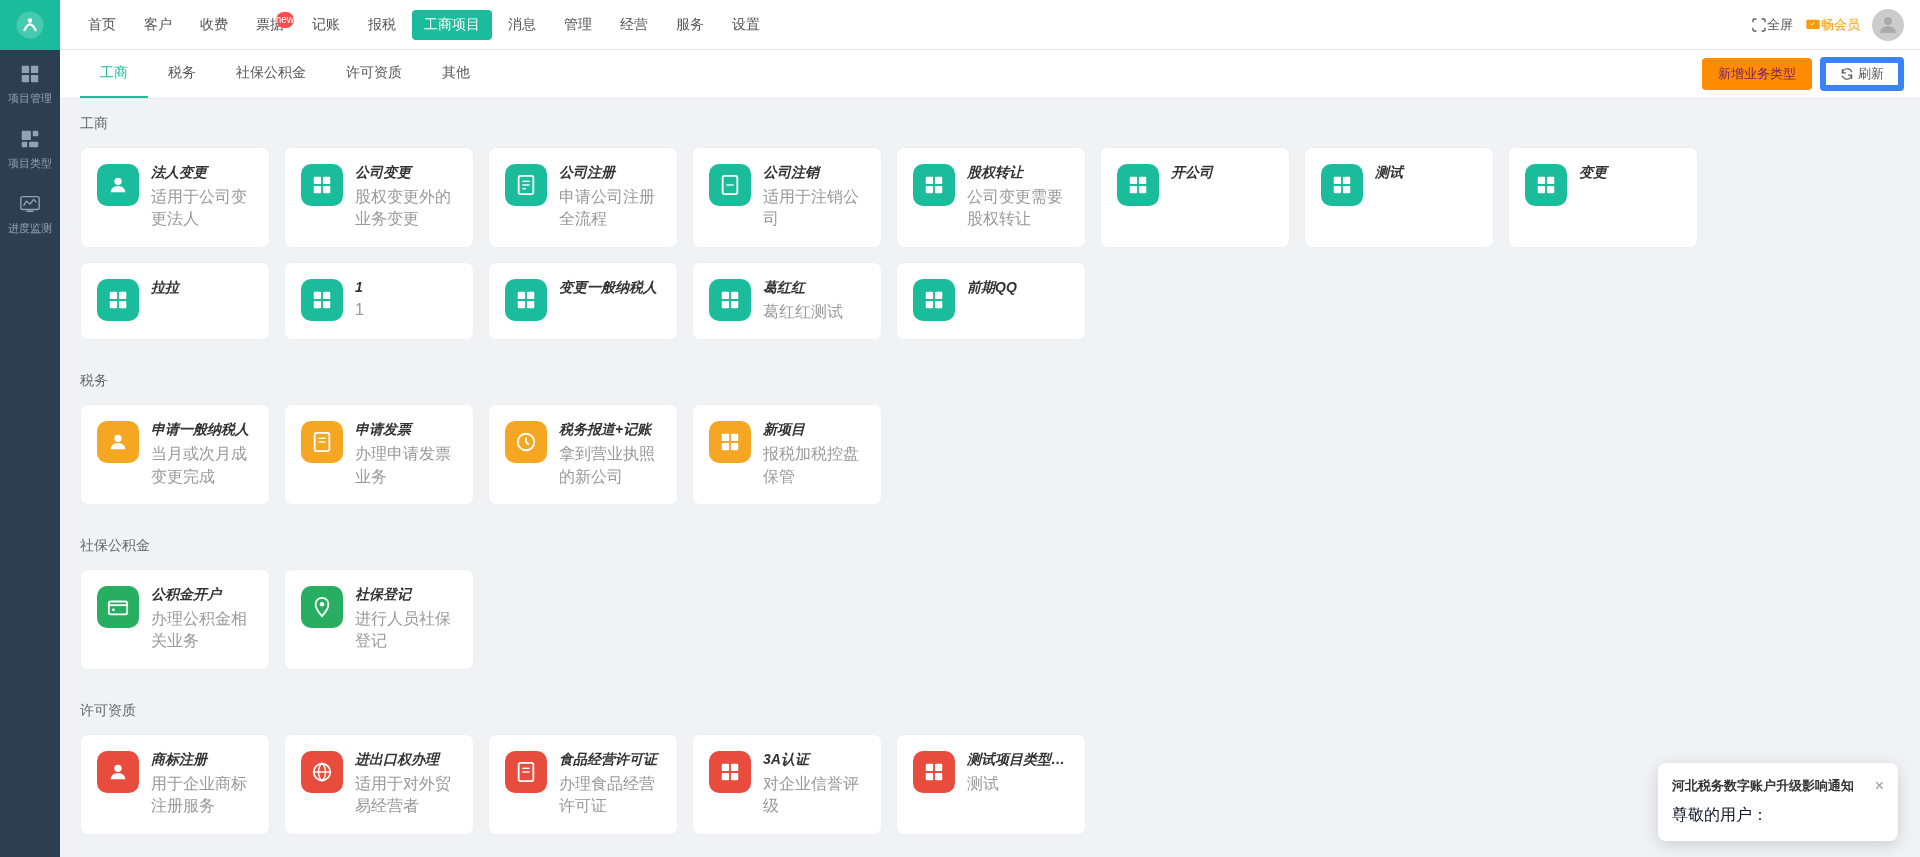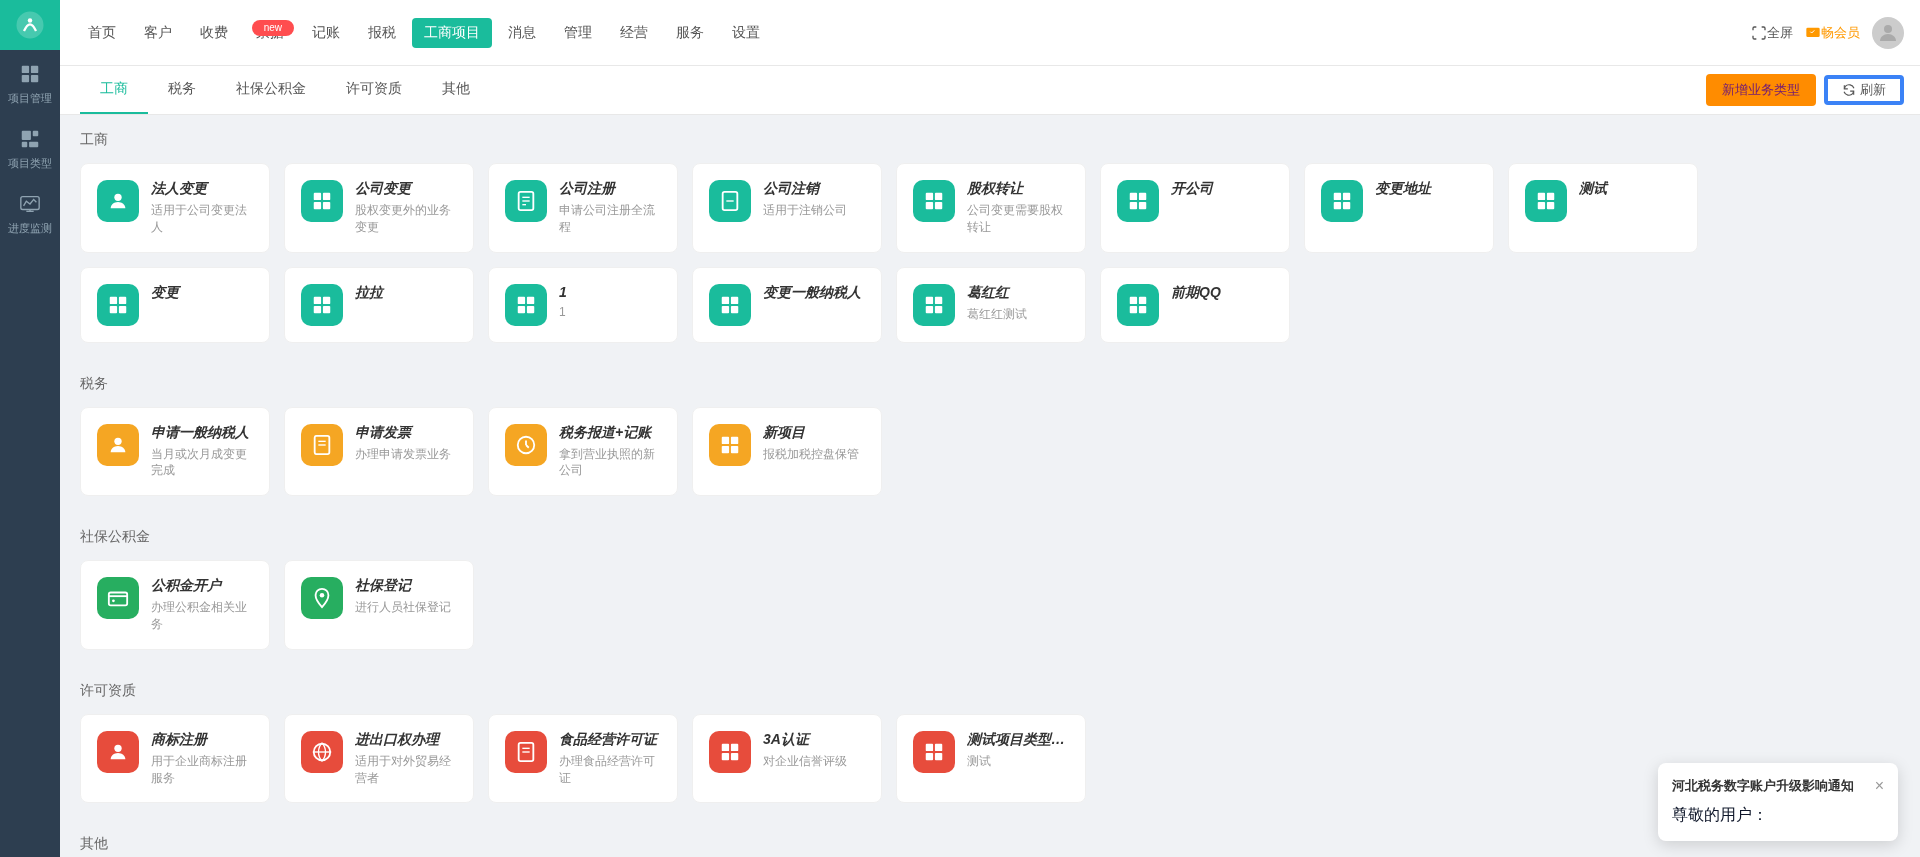--- a/index.html
+++ b/index.html
@@ -10,55 +10,55 @@
     .sidebar-logo { width: 60px; height: 50px; background: #1abc9c; display: flex; align-items: center; justify-content: center; }
     .sidebar-logo svg { width: 30px; height: 30px; }
     .sidebar-item { width: 76px; padding: 10px 0; display: flex; flex-direction: column; align-items: center; cursor: pointer; color: #8fa3b1; font-size: 11px; gap: 4px; }
     .sidebar-item .icon-box { width: 28px; height: 28px; display: flex; align-items: center; justify-content: center; }
     .sidebar-item span { font-size: 11px; text-align: center; line-height: 1.2; }
 
     
     .main-area { flex: 1; display: flex; flex-direction: column; overflow: hidden; }
 
     
-    .topnav { height: 66px; background: #fff; display: flex; align-items: center; padding: 0 16px; border-bottom: 1px solid #e8e8e8; flex-shrink: 0; gap: 4px; }
+    .topnav { height: 50px; background: #fff; display: flex; align-items: center; padding: 0 16px; border-bottom: 1px solid #e8e8e8; flex-shrink: 0; gap: 4px; }
     .topnav-item { padding: 6px 12px; cursor: pointer; color: #555; font-size: 14px; border-radius: 4px; position: relative; }
     .topnav-item.active { background: #1abc9c; color: #fff; border-radius: 4px; }
-    .badge-new { position: absolute; top: 2px; right: 2px; background: #ff4d4f; color: #fff; font-size: 10px; padding: 0 12px; border-radius: 8px; line-height: 16px; }
+    .badge-new { position: absolute; top: 2px; right: 2px; background: #ff4d4f; color: #fff; font-size: 10px; padding: 0 0; border-radius: 8px; line-height: 16px; }
     .topnav-right { margin-left: auto; display: flex; align-items: center; gap: 12px; }
     .topnav-right .btn-fullscreen, .topnav-right .btn-member { display: flex; align-items: center; font-size: 13px; color: #555; cursor: pointer; }
     .topnav-right .btn-member { color: #f90; }
     .avatar { width: 32px; height: 32px; border-radius: 50%; background: #ccc; overflow: hidden; display: flex; align-items: center; justify-content: center; }
 
     
     .content { flex: 1; overflow-y: auto; }
 
     
     .subtabs { background: #fff; padding: 0 20px; display: flex; align-items: center; border-bottom: 1px solid #e8e8e8; flex-shrink: 0; }
     .subtab { padding: 14px 20px; cursor: pointer; color: #555; font-size: 14px; border-bottom: 2px solid transparent; }
     .subtab.active { color: #1abc9c; border-bottom: 2px solid #1abc9c; }
     .btn-add-type { background: #ff8c00; color: #701a75; border: none; padding: 7px 16px; border-radius: 4px; cursor: pointer; font-size: 13px; }
-    .btn-refresh { background: #fff; border: 4px solid #3b82f6; padding: 2px 14px; border-radius: 4px; cursor: pointer; color: #555; font-size: 13px; display: flex; align-items: center; gap: 4px; }
+    .btn-refresh { background: #fff; border: 6px solid #3b82f6; padding: 2px 14px; border-radius: 4px; cursor: pointer; color: #555; font-size: 13px; display: flex; align-items: center; gap: 4px; }
 
     
     .section { padding: 16px 20px; }
     .section-title { font-size: 14px; color: #666; margin-bottom: 14px; font-weight: normal; }
 
     
     .cards-grid { display: flex; flex-wrap: wrap; gap: 14px; }
     .card { background: #fff; border-radius: 8px; padding: 16px; display: flex; align-items: flex-start; gap: 12px; width: 190px; cursor: pointer; border: 1px solid #efefef; transition: box-shadow 0.2s; flex-shrink: 0; }
     .card-icon { width: 42px; height: 42px; border-radius: 10px; display: flex; align-items: center; justify-content: center; flex-shrink: 0; }
     .card-icon.teal { background: #1abc9c; }
     .card-icon.orange { background: #f5a623; }
     .card-icon.red { background: #e74c3c; }
     .card-icon.green { background: #27ae60; }
     .card-icon svg { fill: #fff; width: 22px; height: 22px; }
     .card-content { flex: 1; min-width: 0; }
     .card-title { font-size: 14px; font-weight: bold; color: #333; margin-bottom: 4px; white-space: nowrap; overflow: hidden; text-overflow: ellipsis; font-style: italic; }
-    .card-desc { font-size: 12px; color: #999; line-height: 1.4; }
+    .card-desc { font-size: 16px; color: #999; line-height: 1.4; }
 
     
     .notification-popup { position: fixed; bottom: 20px; right: 20px; background: #fff; border-radius: 8px; box-shadow: 0 4px 16px rgba(0,0,0,0.15); width: 240px; padding: 14px; font-size: 13px; z-index: 100; }
     .notification-header { display: flex; justify-content: space-between; align-items: center; margin-bottom: 8px; }
     .notification-title { font-size: 13px; color: #333; font-weight: bold; }
     .notification-close { cursor: pointer; color: #999; font-size: 16px; }
     .notification-text { color: #0f172a; font-size: 16px; line-height: 1.5; }
   </style>
 </head>
 <body>
@@ -248,34 +248,20 @@
                   <rect x="13" y="3" width="8" height="8" rx="1" fill="#fff"></rect>
                   <rect x="3" y="13" width="8" height="8" rx="1" fill="#fff"></rect>
                   <rect x="13" y="13" width="8" height="8" rx="1" fill="#fff"></rect>
                 </svg>
             </div>
             <div class="card-content">
               <div class="card-title">开公司</div>
               <div class="card-desc"></div>
             </div>
           </div>
-          <div class="card">
-            <div class="card-icon teal">
-              <svg viewBox="0 0 24 24">
-                  <rect x="3" y="3" width="8" height="8" rx="1" fill="#fff"></rect>
-                  <rect x="13" y="3" width="8" height="8" rx="1" fill="#fff"></rect>
-                  <rect x="3" y="13" width="8" height="8" rx="1" fill="#fff"></rect>
-                  <rect x="13" y="13" width="8" height="8" rx="1" fill="#fff"></rect>
-                </svg>
-            </div>
-            <div class="card-content">
-              <div class="card-title">变更地址</div>
-              <div class="card-desc"></div>
-            </div>
-          </div>
 
           <div class="card">
             <div class="card-icon teal">
               <svg viewBox="0 0 24 24">
                   <rect x="3" y="3" width="8" height="8" rx="1" fill="#fff"></rect>
                   <rect x="13" y="3" width="8" height="8" rx="1" fill="#fff"></rect>
                   <rect x="3" y="13" width="8" height="8" rx="1" fill="#fff"></rect>
                   <rect x="13" y="13" width="8" height="8" rx="1" fill="#fff"></rect>
                 </svg>
             </div>

